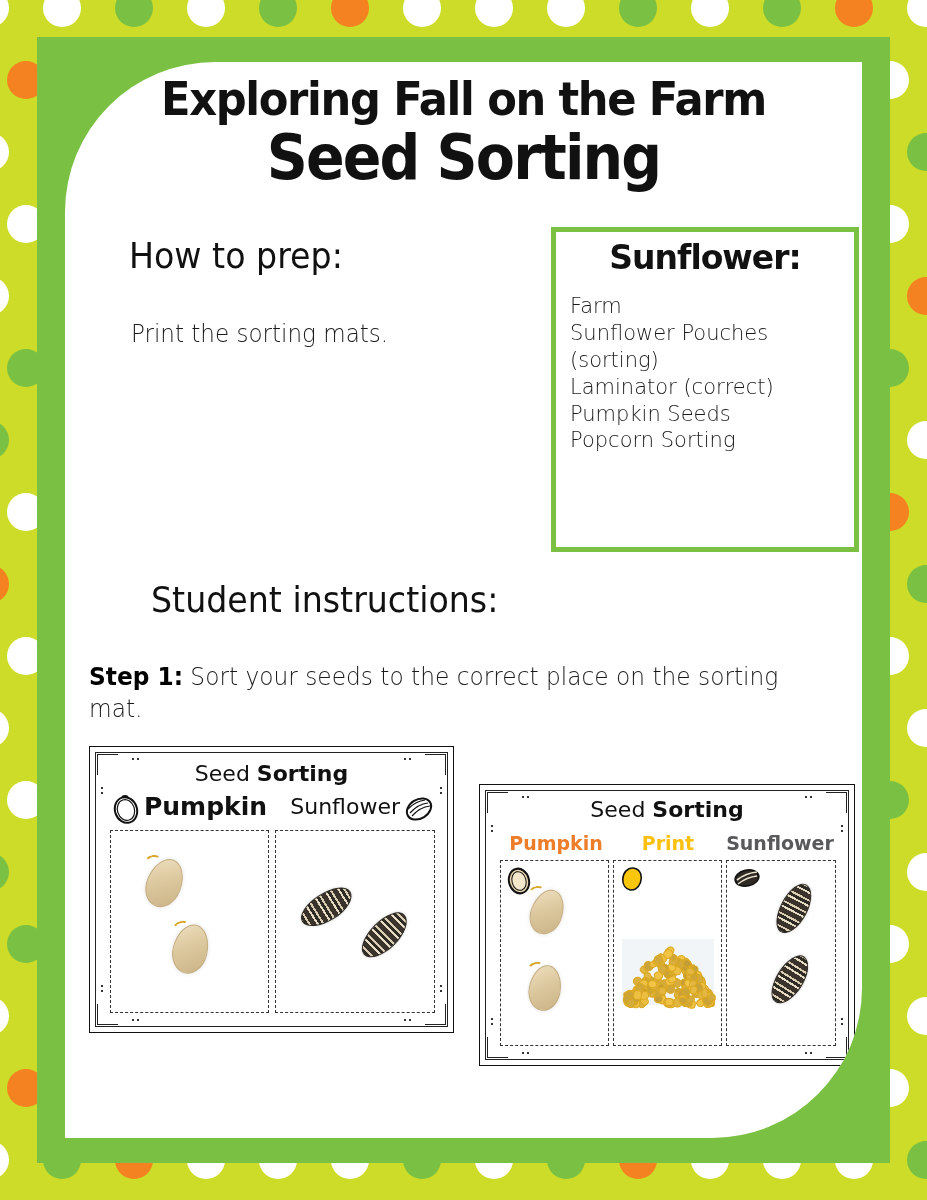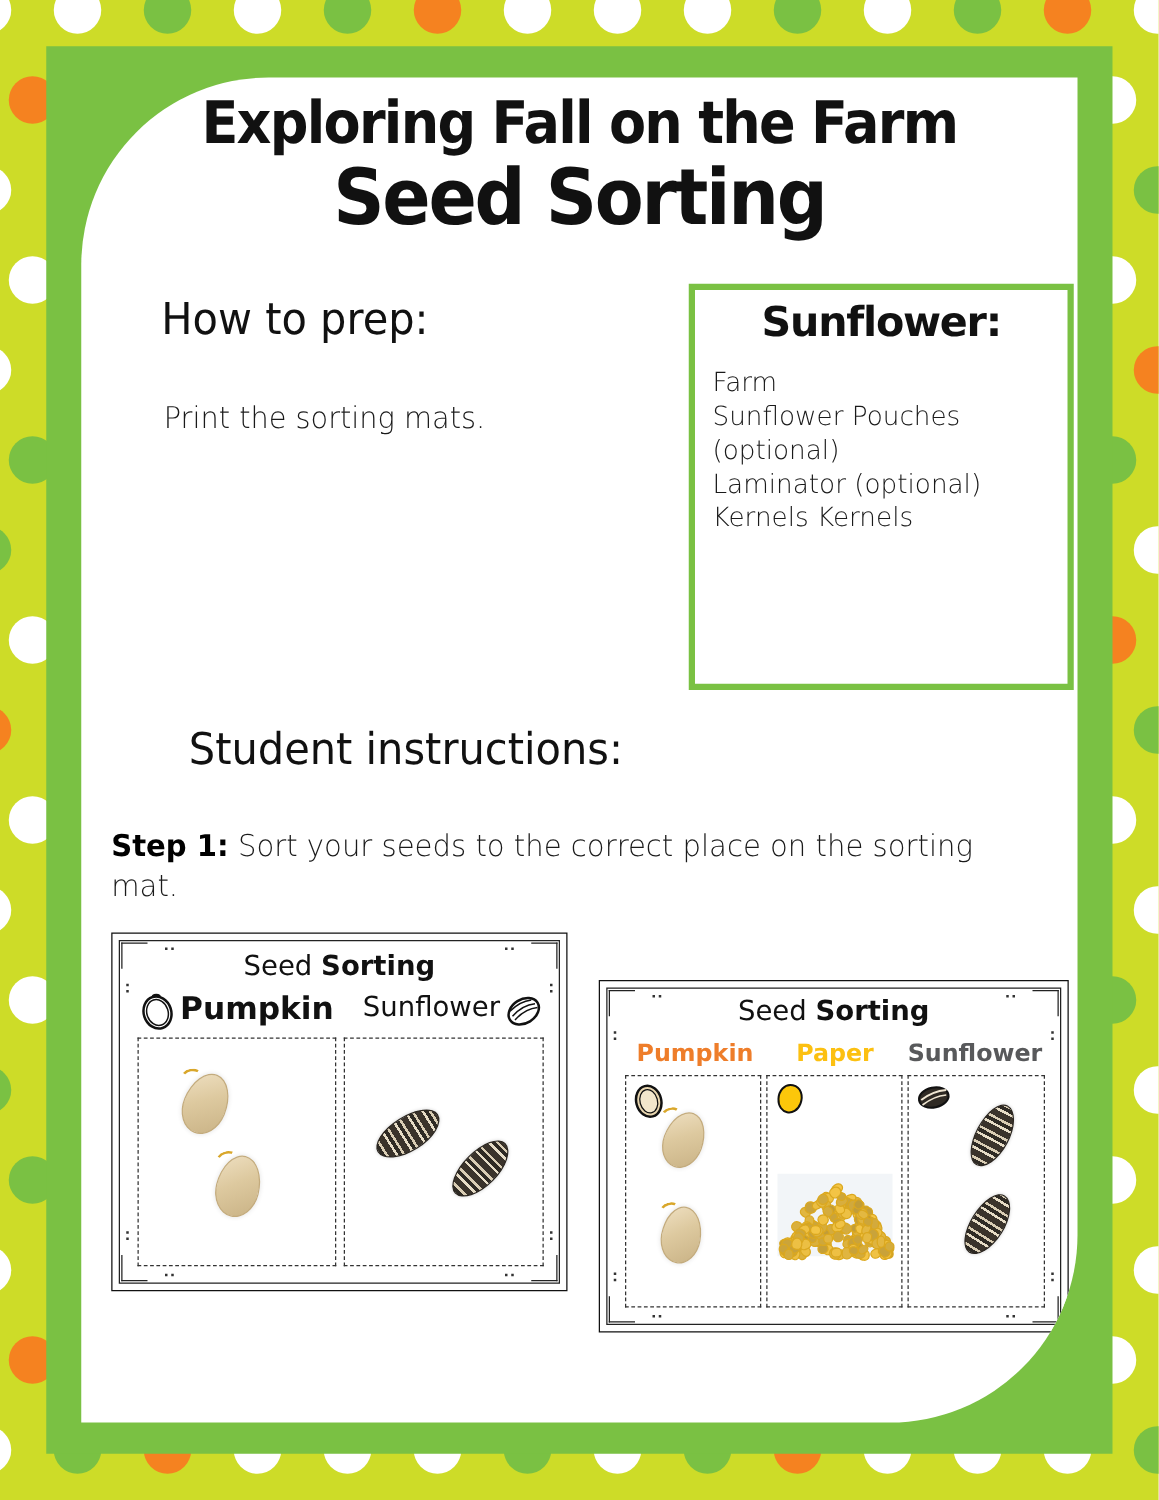--- a/index.html
+++ b/index.html
@@ -454,23 +454,24 @@
     </div>
 
     <div class="h-prep">How to prep:</div>
     <div class="p-prep">Print the sorting mats.</div>
 
     <div class="supplies">
       <div class="supplies-title">Sunflower:</div>
       <div class="supplies-list" id="supplies-list">
           <div>Farm</div>
           <div>Sunflower Pouches</div>
-          <div>(optional)</div>
-          <div>Laminator (optional)</div>
-          <div>Kernels Kernels</div>
+          <div>(sorting)</div>
+          <div>Laminator (correct)</div>
+          <div>Pumpkin Seeds</div>
+          <div>Popcorn Sorting</div>
         </div>
     </div>
 
     <div class="h-student">Student instructions:</div>
     <div class="p-step">
       <b>Step 1:</b><span> Sort your seeds to the correct place on the sorting mat.</span>
     </div>
 
     <div class="mat" id="mat1" style="left:24px;top:684px;width:365px;height:287px;">
       <div class="mat-inner"></div>
@@ -553,21 +554,21 @@
       <div class="mat-cdot" style="left:11px;bottom:45px;"></div>
       <div class="mat-cdot" style="right:11px;bottom:40px;"></div>
       <div class="mat-cdot" style="right:11px;bottom:45px;"></div>
 
       <div class="mat-title" style="top:12px;font-size:22px;">
         <span class="reg">Seed </span><span class="bld">Sorting</span>
       </div>
 
       <div class="mat-headers" style="left:20px;top:45px;width:336px;height:26px;">
         <span class="mat-hd" style="width:112px;font-size:19px;color:#ee7d2a;">Pumpkin</span>
-        <span class="mat-hd" style="width:112px;font-size:19px;color:#fcc011;">Paper</span>
+        <span class="mat-hd" style="width:112px;font-size:19px;color:#fcc011;">Print</span>
         <span class="mat-hd" style="width:112px;font-size:19px;color:#58595b;">Sunflower</span>
       </div>
 
       <div class="mat-cells" style="left:20px;top:75px;width:336px;height:186px;gap:4px;">
 
         <div class="mat-cell" style="width:109px;height:186px;">
           <svg class="chip" style="left:5px;top:4px;" width="26" height="30" viewBox="0 0 26 30">
             <ellipse cx="13" cy="16" rx="10" ry="12.5" fill="#e8d6b0" stroke="#111" stroke-width="2" transform="rotate(-15 13 16)"></ellipse>
             <ellipse cx="13" cy="16" rx="7" ry="9.5" fill="#f2e6cb" stroke="#111" stroke-width="1" transform="rotate(-15 13 16)"></ellipse>
           </svg>

